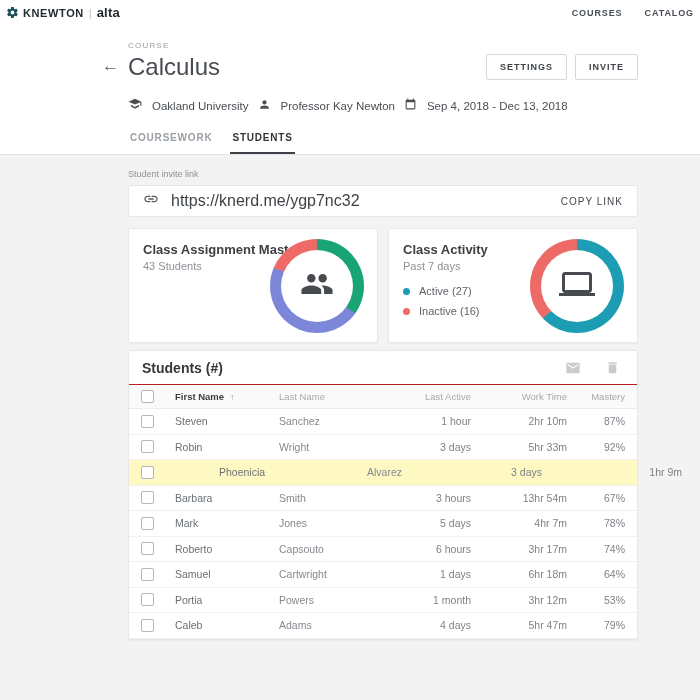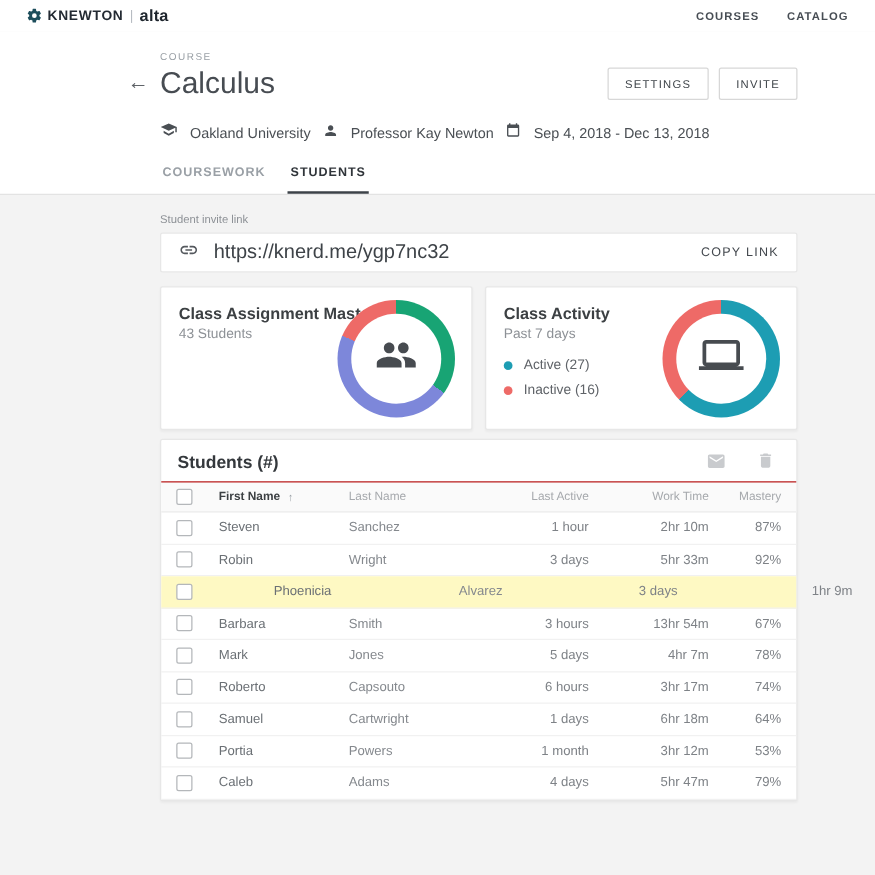--- a/index.html
+++ b/index.html
@@ -1,41 +1,41 @@
 <!DOCTYPE html>
 <html><head>
 <meta charset="utf-8">
 <style>
   * { margin:0; padding:0; box-sizing:border-box; }
   html,body { width:700px; height:700px; overflow:hidden; background:#f3f3f3;
     font-family:"Liberation Sans", sans-serif; color:#43484d; }
 
   
   .topbar { height:25px; background:#fff; display:flex; align-items:center;
-    justify-content:space-between; padding:0 21px; }
+    justify-content:space-between; padding:0 6px; }
   .brand { display:flex; align-items:center; gap:4px; cursor:pointer; }
   .brand svg { display:block; }
   .brand-name { font-size:11px; font-weight:bold; letter-spacing:.6px; color:#232a32; }
   .brand-sep { color:#b7bcc2; font-size:11px; margin:0 1px; }
   .brand-sub { font-size:13px; font-weight:bold; color:#1e252d; letter-spacing:.2px; }
   .topnav { display:flex; gap:22px; }
   .topnav a { font-size:9px; font-weight:bold; letter-spacing:.9px; color:#474d54;
     text-decoration:none; cursor:pointer; }
 
   
   .course-zone { background:#fff; border-bottom:1px solid #e3e3e3; padding-top:16px; }
   .content-col { width:510px; margin-left:128px; }
   .eyebrow { font-size:8px; letter-spacing:1.2px; color:#9aa0a6; margin-bottom:3px; }
   .title-row { display:flex; align-items:center; position:relative; }
   .back-arrow { position:absolute; left:-26px; top:4px; font-size:17px; color:#5f6368;
     cursor:pointer; line-height:1; }
   .course-title { font-size:24px; font-weight:normal; color:#474c52; }
   .hdr-buttons { margin-left:auto; display:flex; gap:8px; }
   .btn { background:#fff; border:1px solid #d7d7d7; border-radius:2px; padding:7px 13px;
-    font-size:9px; font-weight:normal; letter-spacing:1px; color:#3e4449; cursor:pointer;
+    font-size:9px; font-weight:bold; letter-spacing:1px; color:#3e4449; cursor:pointer;
     font-family:"Liberation Sans", sans-serif; }
   .meta { margin-top:16px; display:flex; flex-direction:row; gap:9px; }
   .meta-row { display:flex; align-items:center; gap:10px; }
   .meta-row svg { flex:0 0 auto; }
   .meta-text { font-size:11.5px; color:#4a4f54; }
   .tabs { margin-top:17px; display:flex; gap:16px; }
   .tab { font-size:10px; font-weight:bold; letter-spacing:.8px; padding:0 2px 9px;
     border-bottom:2px solid transparent; color:#9aa0a6; cursor:pointer; }
   .tab.active { color:#30353a; border-bottom-color:#3c4248; }
 

